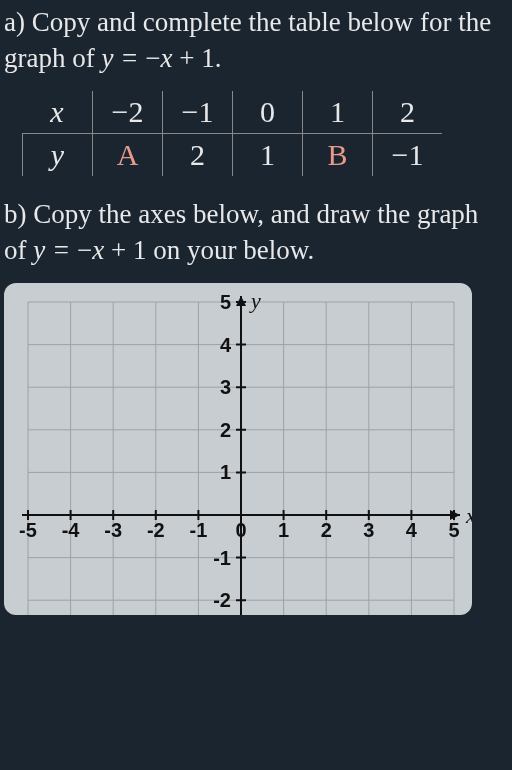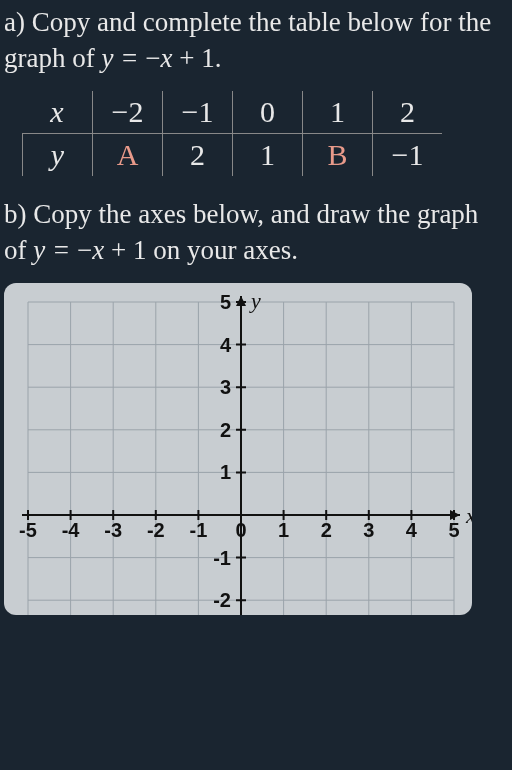--- a/index.html
+++ b/index.html
@@ -75,21 +75,21 @@
 
     <div class="cell hlabel">y</div>
     <div class="cell unk">A</div>
     <div class="cell vnum">2</div>
     <div class="cell vnum">1</div>
     <div class="cell unk">B</div>
     <div class="cell vnum">−1</div>
   </div>
 
   <div class="prompt" style="text-align:left;">
-    <span>b)</span><span> Copy the axes below, and draw the graph of </span><span class="math">y = <span class="num">−</span>x <span class="num">+ 1</span></span><span> on your axes.</span>
+    <span>b)</span><span> Copy the axes below, and draw the graph of </span><span class="math">y = <span class="num">−</span>x <span class="num">+ 1</span></span><span> on your below.</span>
   </div>
 
   <div class="chart-panel">
     <svg id="axes-svg" width="468" height="326" viewBox="0 0 468 326">
         <line x1="24" y1="13" x2="24" y2="326" stroke="#9aa3aa" stroke-width="1"></line>
         <line x1="66.6" y1="13" x2="66.6" y2="326" stroke="#9aa3aa" stroke-width="1"></line>
         <line x1="109.19999999999999" y1="13" x2="109.19999999999999" y2="326" stroke="#9aa3aa" stroke-width="1"></line>
         <line x1="151.8" y1="13" x2="151.8" y2="326" stroke="#9aa3aa" stroke-width="1"></line>
         <line x1="194.4" y1="13" x2="194.4" y2="326" stroke="#9aa3aa" stroke-width="1"></line>
         <line x1="279.6" y1="13" x2="279.6" y2="326" stroke="#9aa3aa" stroke-width="1"></line>

